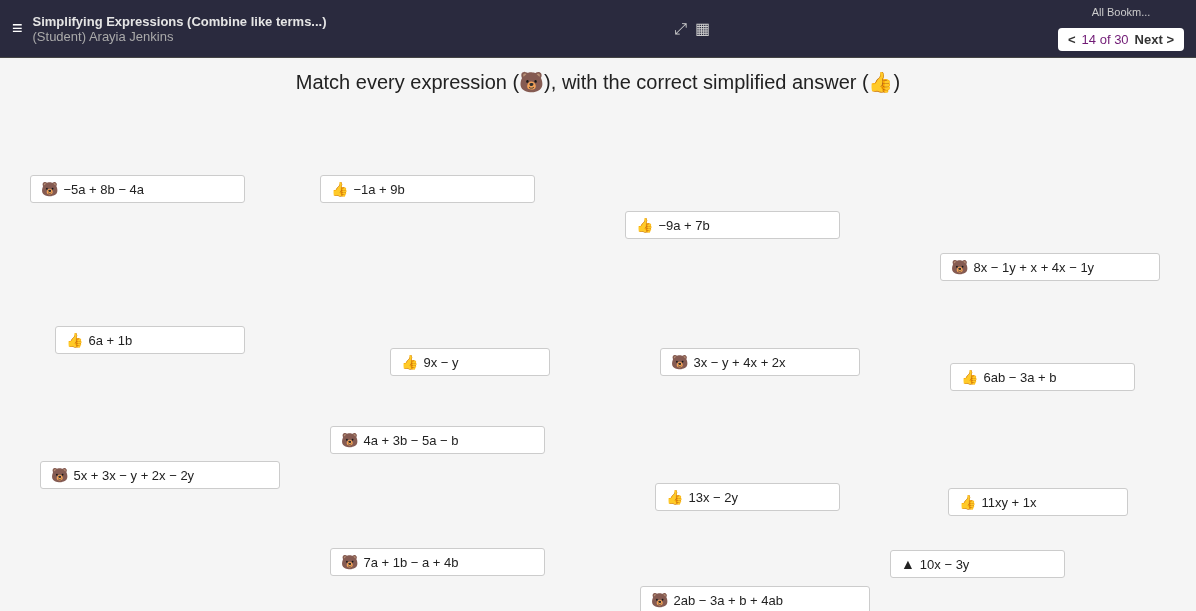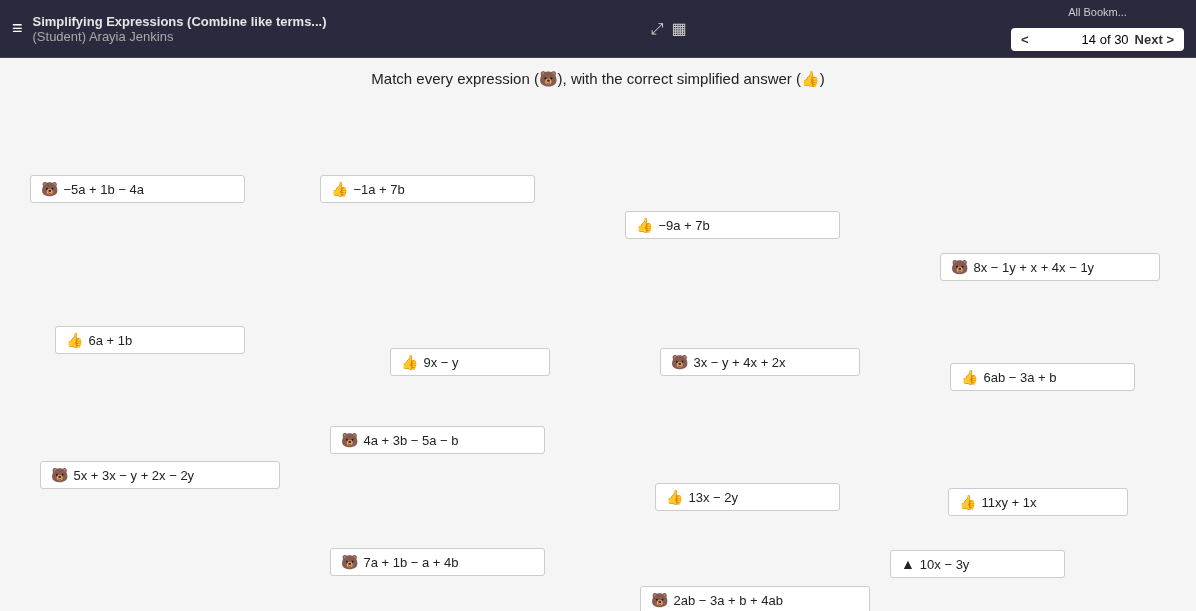--- a/index.html
+++ b/index.html
@@ -60,23 +60,22 @@
     .nav-btn {
       background: none;
       border: none;
       cursor: pointer;
       color: #333;
       font-size: 13px;
       font-weight: bold;
     }
     .page-info {
       font-size: 13px;
-      color: #000000;
+      color: #701a75;
       white-space: nowrap;
-      margin-left: 47px;
     }
     .bookmarks-btn {
       font-size: 11px;
       color: #ccc;
       white-space: nowrap;
     }
     .toolbar-icons {
       display: flex;
       gap: 8px;
       align-items: center;
@@ -88,21 +87,21 @@
     .main-content {
       background: #f5f5f5;
       width: 100%;
       height: calc(611px - 50px);
       position: relative;
       overflow: hidden;
     }
     .question-header {
       text-align: center;
       padding: 12px 0 8px 0;
-      font-size: 15px;
+      font-size: 20px;
       color: #222;
     }
     .expr-box {
       position: absolute;
       border: 1px solid #ccc;
       background: #fff;
       padding: 5px 10px;
       border-radius: 3px;
       font-size: 13px;
       color: #222;
@@ -146,25 +145,25 @@
   </div>
 </div>
 
 <div class="main-content">
   <div class="question-header">
     <span>Match every expression (🐻), with the correct simplified answer (👍)</span>
   </div>
   <div id="expressions-container">
       <div class="expr-box" style="top: 117px; left: 30px; width: 215px;">
         <span class="icon-bear">🐻</span>
-        <span>−5a + 1b − 4a</span>
+        <span>−5a + 8b − 4a</span>
       </div>
       <div class="expr-box" style="top: 117px; left: 320px; width: 215px;">
         <span class="icon-thumb">👍</span>
-        <span>−1a + 7b</span>
+        <span>−1a + 9b</span>
       </div>
       <div class="expr-box" style="top: 153px; left: 625px; width: 215px;">
         <span class="icon-thumb">👍</span>
         <span>−9a + 7b</span>
       </div>
       <div class="expr-box" style="top: 195px; left: 940px; width: 220px;">
         <span class="icon-bear">🐻</span>
         <span>8x − 1y + x + 4x − 1y</span>
       </div>
       <div class="expr-box" style="top: 268px; left: 55px; width: 190px;">

